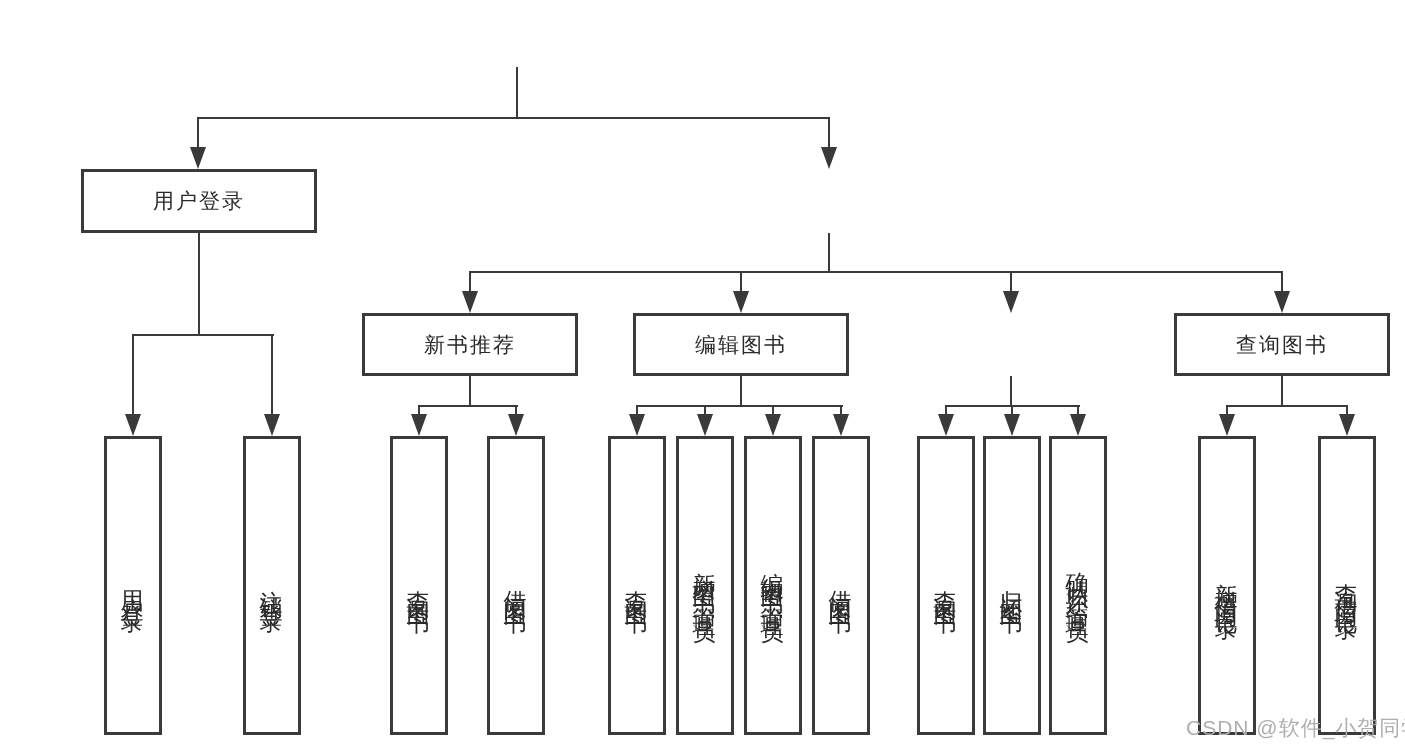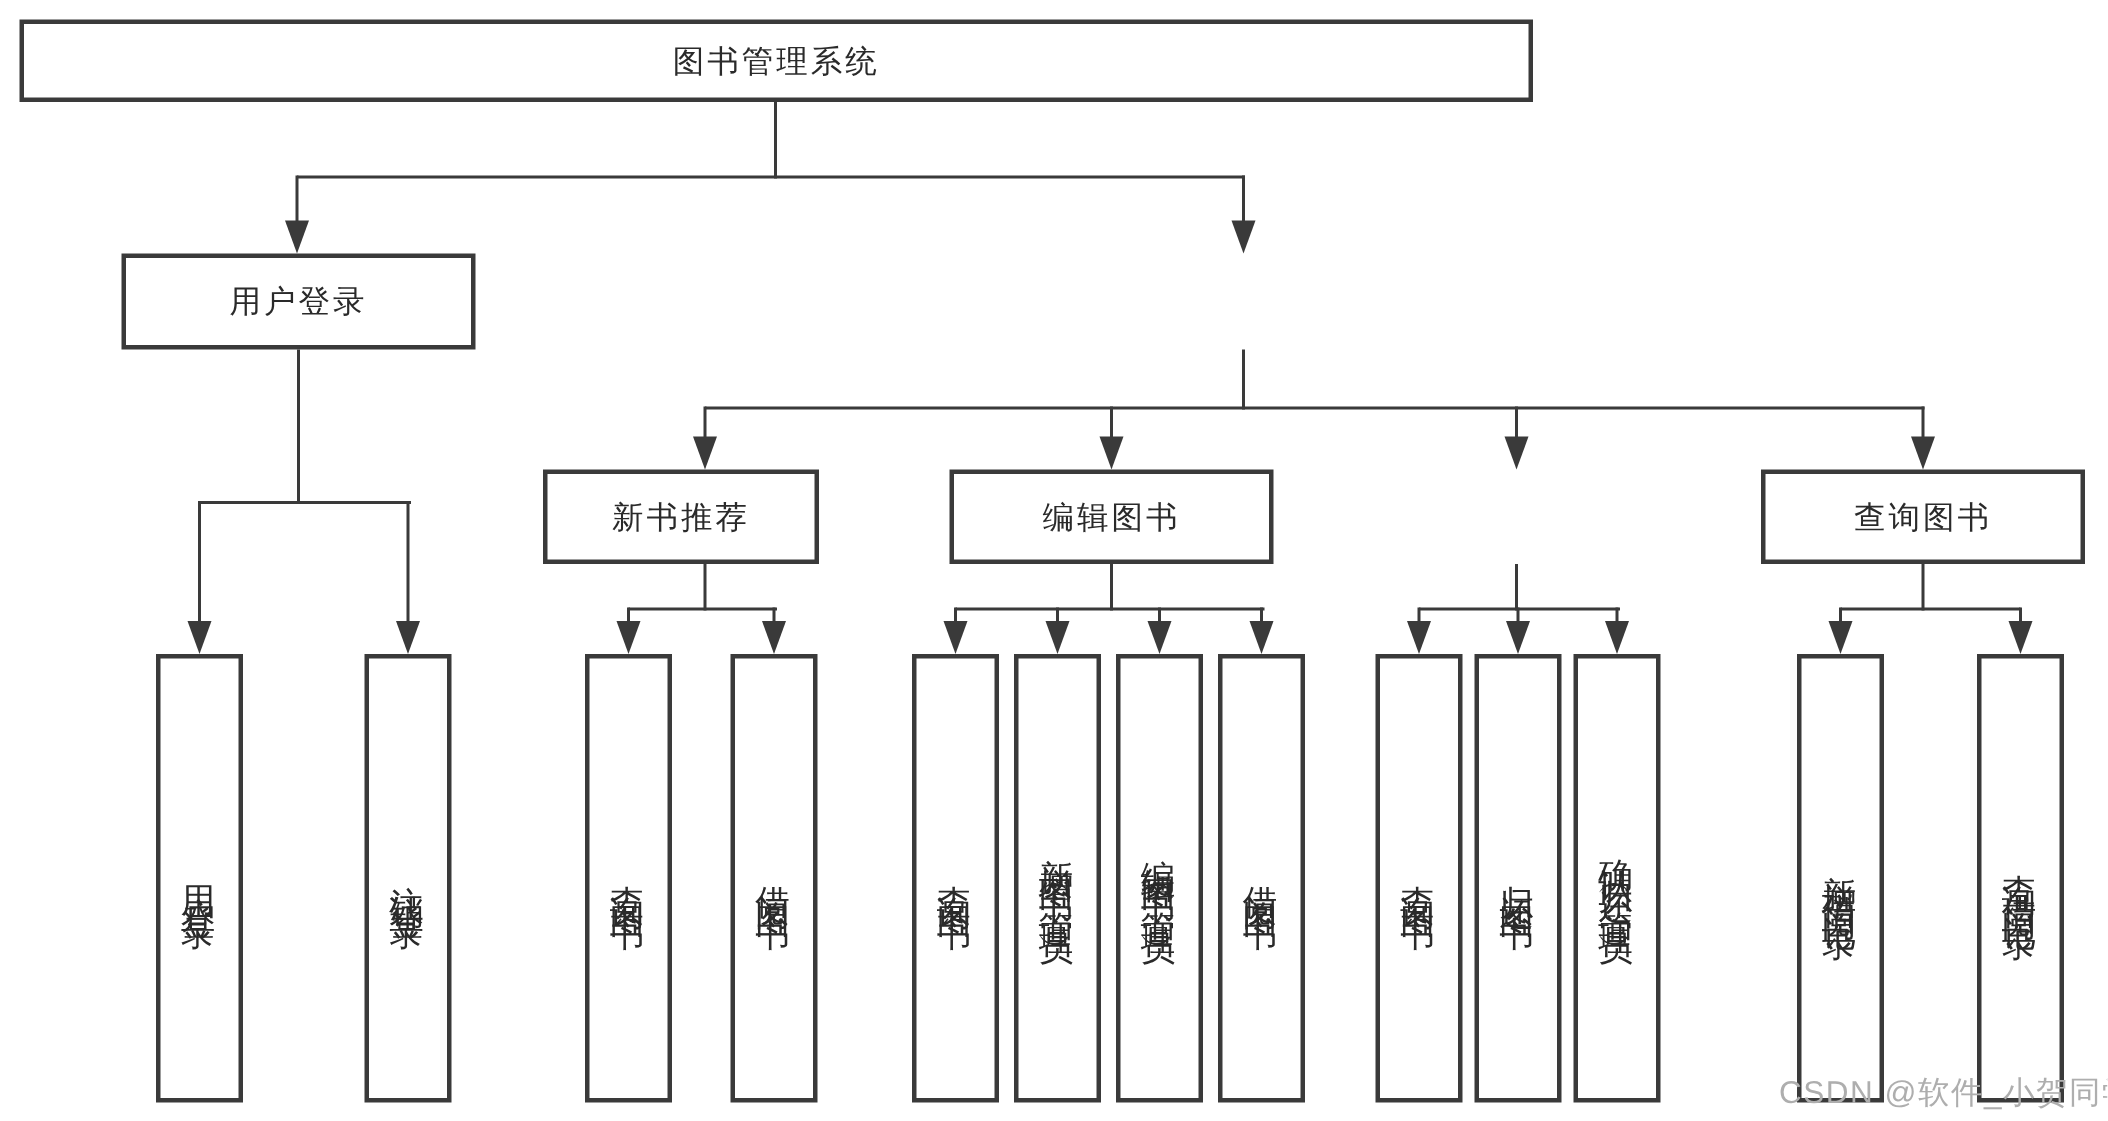--- a/index.html
+++ b/index.html
@@ -25,29 +25,26 @@
   .watermark{
     position:absolute;left:1186px;top:714px;
     font-size:21px;color:#aeaeae;letter-spacing:1px;white-space:nowrap;
   }
 </style>
 </head>
 <body>
 
 <div id="canvas">
 
-  <div class="box h" style="left:13px;top:13px;width:1009px;height:55px">
-    <span>图书管理系统</span>
-  </div>
 
   <div class="box h" style="left:81px;top:169px;width:236px;height:64px">
     <span>用户登录</span>
   </div>
 
-  <div class="box h" style="left:362px;top:313px;width:184px;height:63px">
+  <div class="box h" style="left:362px;top:313px;width:216px;height:63px">
     <span>新书推荐</span>
   </div>
   <div class="box h" style="left:633px;top:313px;width:216px;height:63px">
     <span>编辑图书</span>
   </div>
   <div class="box h" style="left:1174px;top:313px;width:216px;height:63px">
     <span>查询图书</span>
   </div>
 
   <div class="box v" style="left:104px;top:436px;width:58px;height:299px">

